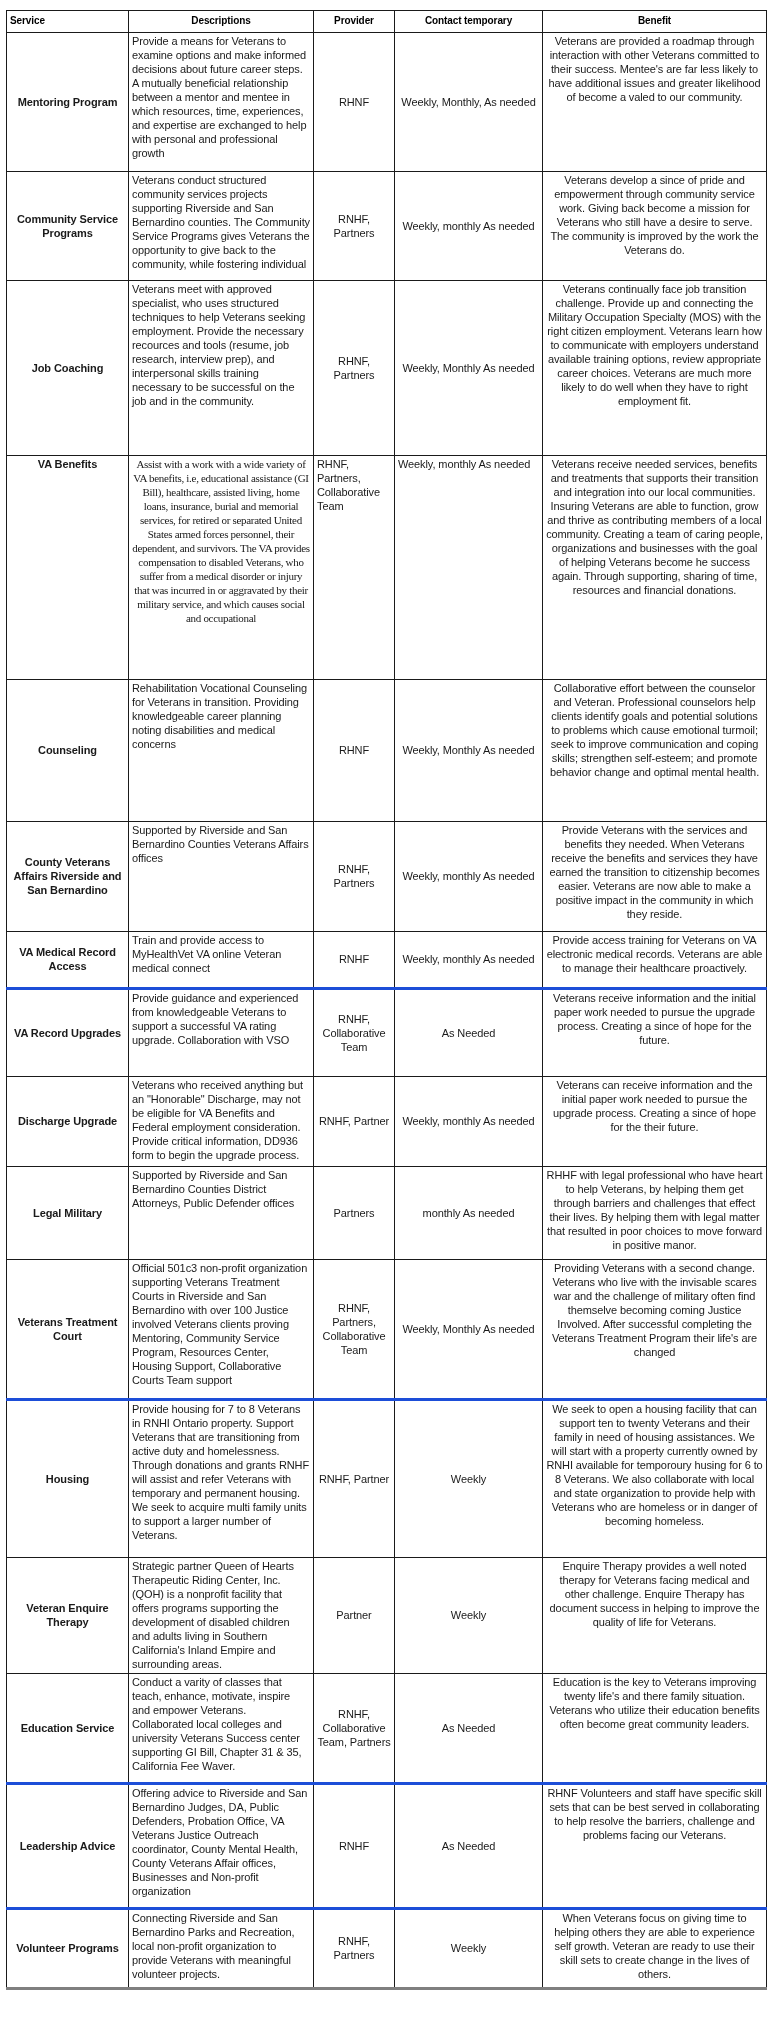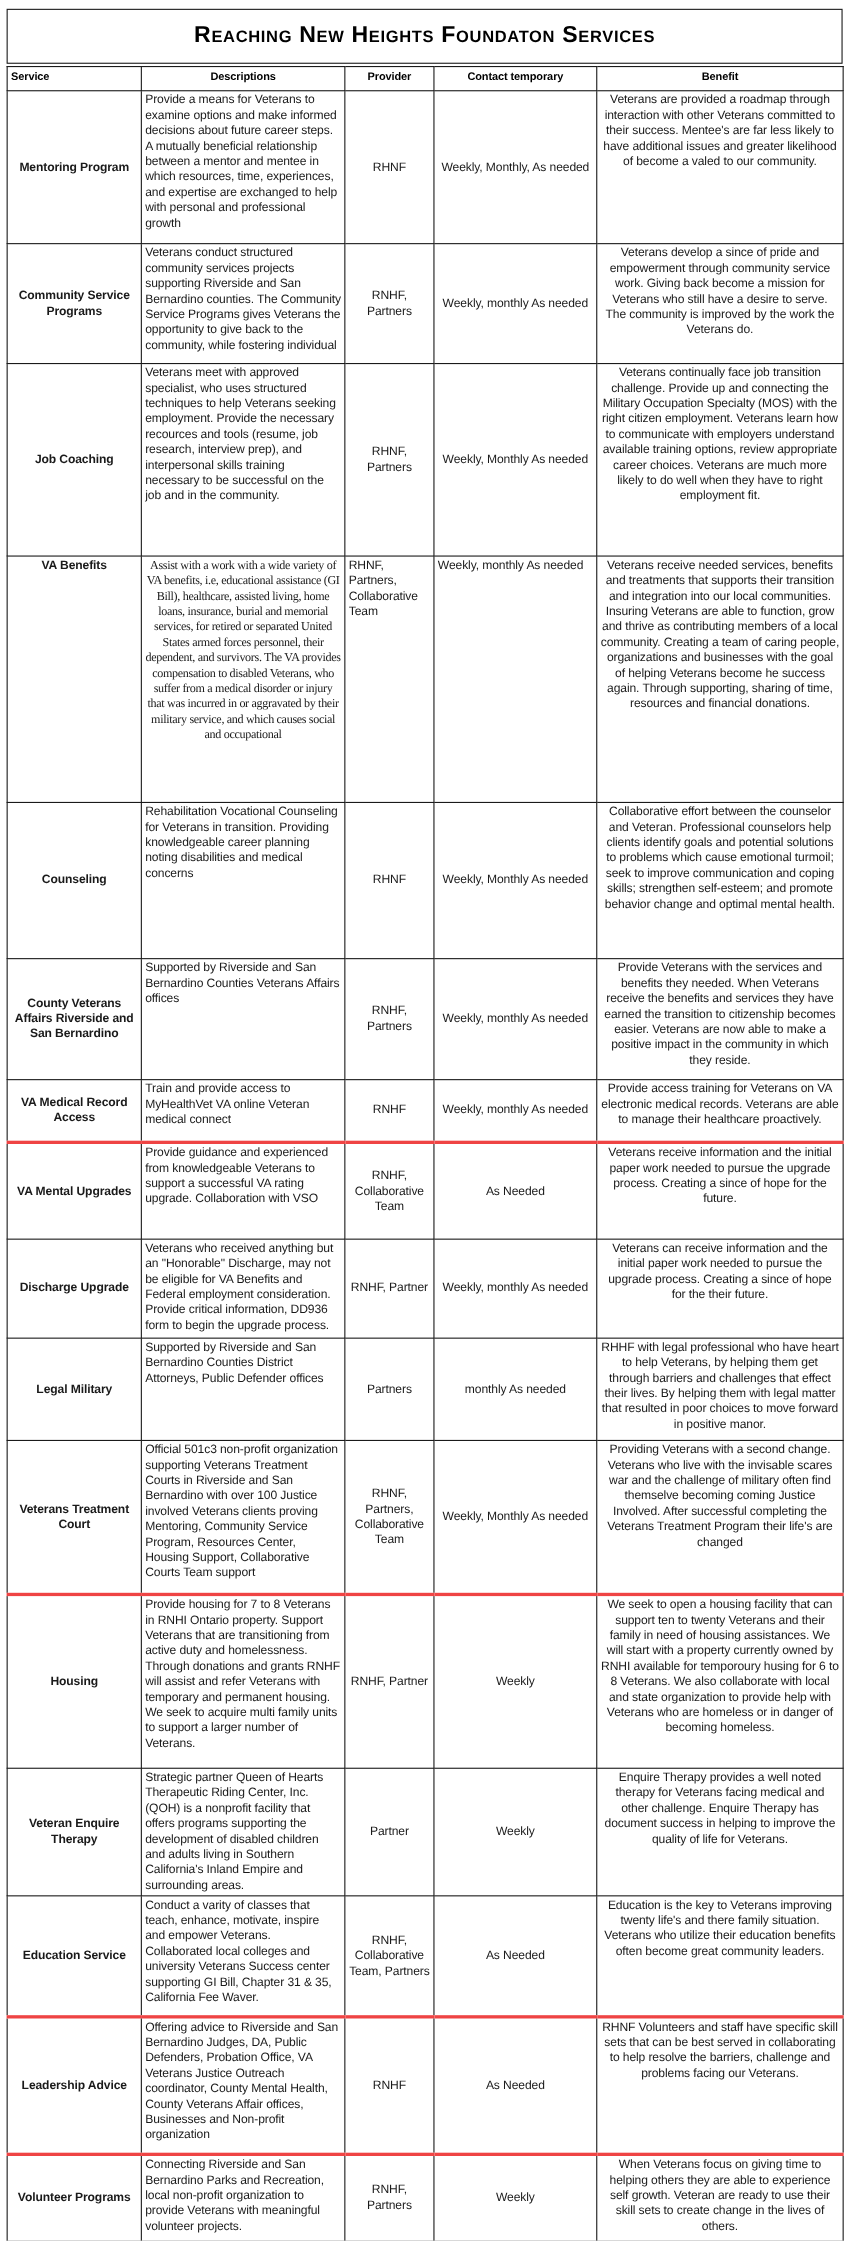--- a/index.html
+++ b/index.html
@@ -64,31 +64,28 @@
     text-align: center;
   }
   td.desc { vertical-align: top; text-align: left; }
   td.provider { vertical-align: middle; text-align: center; }
   td.freq { vertical-align: middle; text-align: center; }
   td.benefit { vertical-align: top; text-align: center; }
   tr.top-align td { vertical-align: top; }
   tr.top-align td.provider,
   tr.top-align td.freq { text-align: left; }
   tr.alt-font td.desc { font-family: Liberation Serif, serif; letter-spacing: -0.3px; text-align: center; }
-  tr.thick-top td { border-top: 3px solid #ef4444; margin-top: 24px; }
+  tr.thick-top td { border-top: 3px solid #1d4ed8; margin-top: 24px; }
   tr.thick-bottom td { border-bottom: 3px solid #7f7f7f; }
 </style>
 </head>
 <body>
 
 <div class="page">
 
-  <div class="title-box">
-    <h1>Reaching New Heights Foundaton Services</h1>
-  </div>
 
   <table class="services">
     <colgroup>
       <col style="width:122px">
       <col style="width:185px">
       <col style="width:81px">
       <col style="width:148px">
       <col style="width:224px">
     </colgroup>
     <thead>
@@ -144,21 +141,21 @@
           <td class="benefit">Provide Veterans with the services and benefits they needed. When Veterans receive the benefits and services they have earned the transition to citizenship becomes easier. Veterans are now able to make a positive impact in the community in which they reside.</td>
         </tr>
         <tr style="height: 57px;">
           <td class="service">VA Medical Record Access</td>
           <td class="desc">Train and provide access to MyHealthVet VA online Veteran medical connect</td>
           <td class="provider">RNHF</td>
           <td class="freq">Weekly, monthly As needed</td>
           <td class="benefit">Provide access training for Veterans on VA electronic medical records. Veterans are able to manage their healthcare proactively.</td>
         </tr>
         <tr class="thick-top" style="height: 88px;">
-          <td class="service">VA Mental Upgrades</td>
+          <td class="service">VA Record Upgrades</td>
           <td class="desc">Provide guidance and experienced from knowledgeable Veterans to support a successful VA rating upgrade. Collaboration with VSO</td>
           <td class="provider">RNHF, Collaborative Team</td>
           <td class="freq">As Needed</td>
           <td class="benefit">Veterans receive information and the initial paper work needed to pursue the upgrade process. Creating a since of hope for the future.</td>
         </tr>
         <tr style="height: 90px;">
           <td class="service">Discharge Upgrade</td>
           <td class="desc">Veterans who received anything but an "Honorable" Discharge, may not be eligible for VA Benefits and Federal employment consideration. Provide critical information, DD936 form to begin the upgrade process.</td>
           <td class="provider">RNHF, Partner</td>
           <td class="freq">Weekly, monthly As needed</td>

